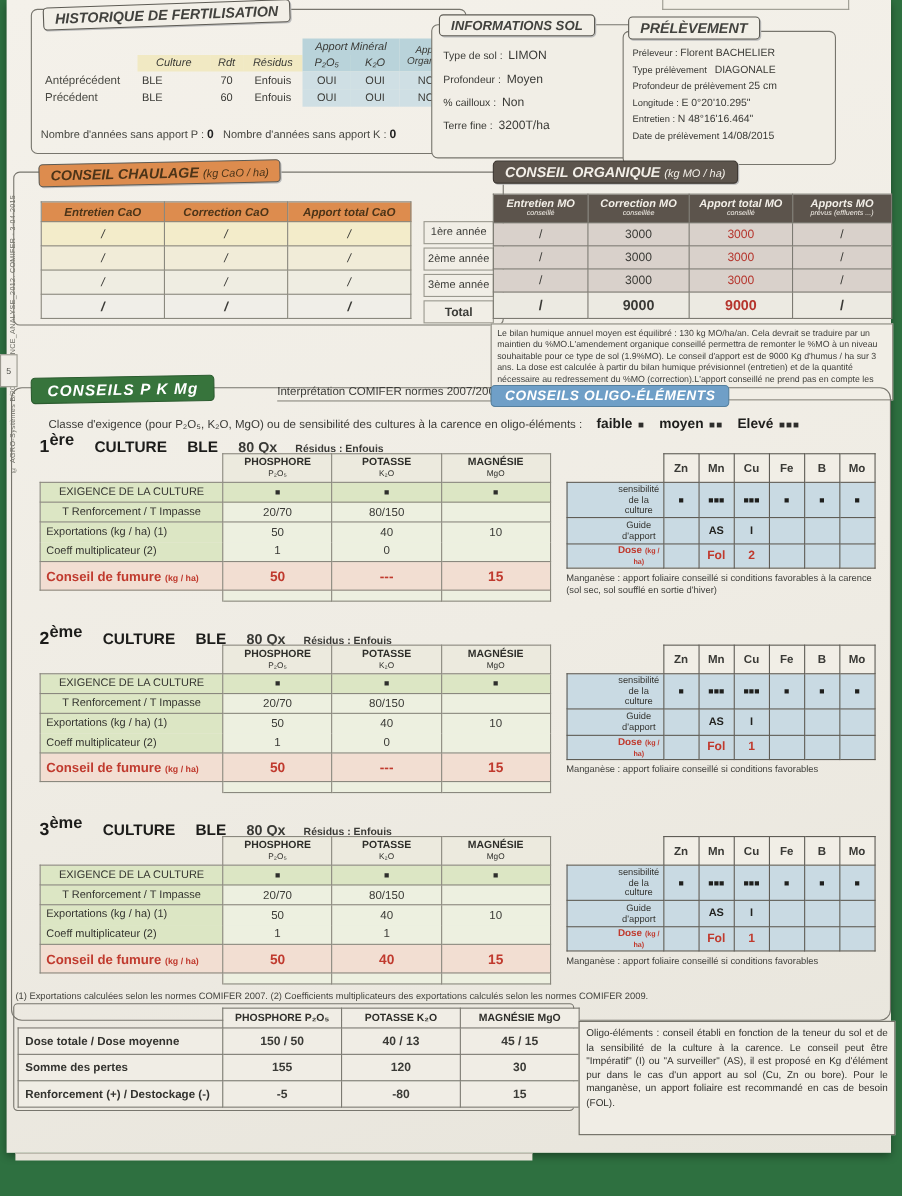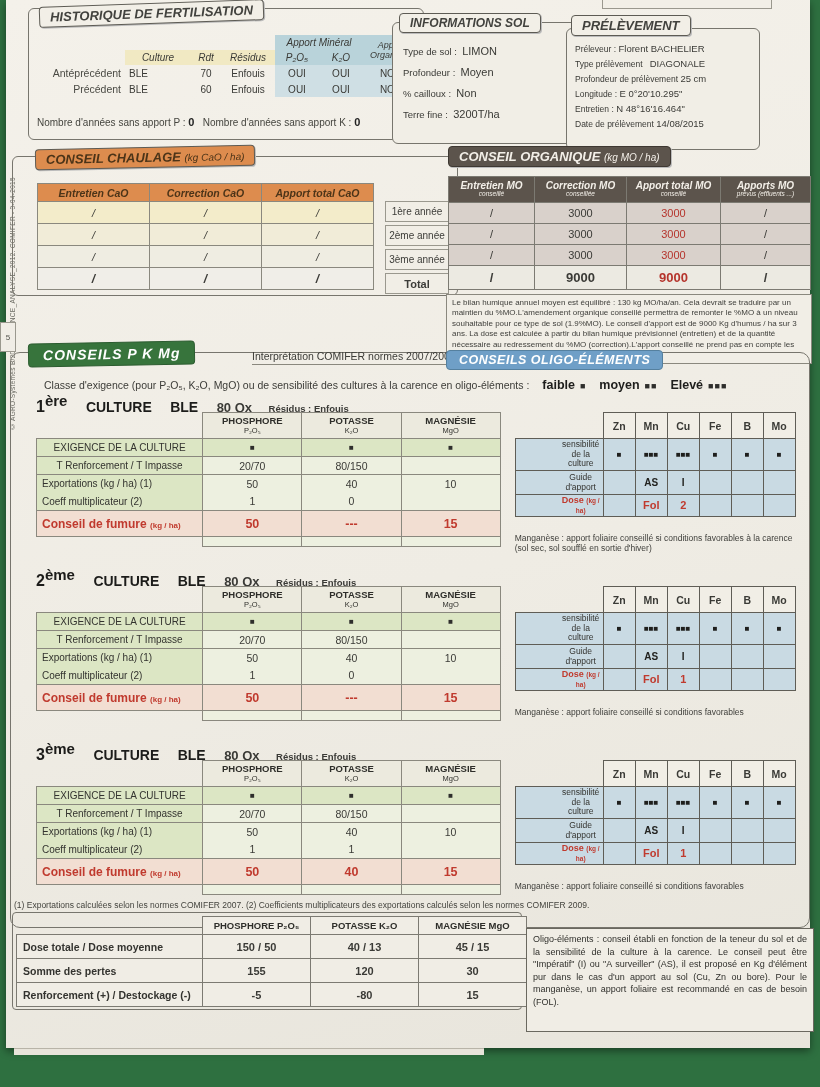--- a/index.html
+++ b/index.html
@@ -15,21 +15,21 @@
   .abs { position:absolute; }
   .box { border:1.5px solid #77756d; border-radius:6px; }
   .tab {
     border:1.5px solid #5d5b54; border-radius:4px; background:#f2efe7;
     font-style:italic; font-weight:bold; color:#42423e;
     padding:2px 10px; font-size:13px; white-space:nowrap; box-shadow:1px 1px 0 #bbb;
   }
   table { border-collapse:collapse; }
   
   .hist-table td { font-size:10px; padding:2px 4px; text-align:center; }
-  .hist-table .rowlab { text-align:right; font-size:10.5px; color:#4a4a44; }
+  .hist-table .rowlab { text-align:left; font-size:10.5px; color:#4a4a44; }
   .cream { background:#f1e9c3; font-style:italic; }
   .bluehead { background:#b9d3da; font-style:italic; font-size:10px; }
   .bluecell { background:#cfdfe4; }
   .hist-foot { font-size:10px; color:#45453f; }
   .hist-foot b { font-size:11px; color:#222; }
   
   .chx-table td { border:1px solid #8a887e; width:112px; height:22px; text-align:center; font-size:11px; font-style:italic; }
   .chx-table .oh { background:#dd8c4e; color:#4c3418; font-weight:bold; font-size:10.5px; height:18px; }
   .chx-table .c1 { background:#f3ecca; }
   .chx-table .c2 { background:#f1ecd8; }
@@ -84,21 +84,21 @@
   .oligo-wrap { margin-left:14px; width:292px; }
   .oligo-table td { border:1px solid #5f5d56; text-align:center; }
   .oligo-table .blank { border:none; background:transparent; width:88px; }
   .oligo-table .eh { background:#f1eee6; font-weight:bold; font-size:10.5px; width:32px; height:26px; }
   .oligo-table .olab { background:#c9dae3; font-size:8.5px; line-height:1.15; color:#33332f;padding-left:43px; }
   .oligo-table .ocell { background:#c9dae3; font-size:8px; height:32px; letter-spacing:0; color:#1f1f1d; }
   .oligo-table .gd { background:#c9dae3; font-weight:bold; font-size:10px; height:24px; color:#22221f; }
   .oligo-table .ds { background:#c9dae3; color:#c03a2e; font-weight:bold; font-size:11px; height:21px; }
   .oligo-table .dlab { color:#c03a2e; font-weight:bold; font-size:9px; }
   .oligo-table .dlab .u { font-size:6.5px; }
-  .mn-note { font-size:8.5px; color:#3e3e3a; margin-top:16px; line-height:1.25; }
+  .mn-note { font-size:8.5px; color:#3e3e3a; margin-top:3px; line-height:1.25; }
   
   .footnote { font-size:8.5px; color:#44443e; }
   .sum-table td { border:1px solid #7c7a72; text-align:center; }
   .sum-table .blank { border:none; width:186px; }
   .sum-table .sh { font-weight:bold; font-size:9.5px; height:18px; background:#f0ede5; color:#2e2e2a; }
   .sum-table .slab { text-align:left; padding-left:6px; font-weight:bold; font-size:10.5px; height:24px; background:#f0ede5; color:#33332f; }
   .sum-table .sval { font-weight:bold; font-size:11px; background:#f0ede5; width:108px; }
   .oligo-note-box { border:1px solid #6a685f; font-size:9px; line-height:1.4; color:#30302c; padding:4px 6px; text-align:justify; background:#f0ede5; }
   .side-text { writing-mode:vertical-rl; transform:rotate(180deg); font-size:6.5px; color:#6a6a62; letter-spacing:.3px; }
   .edge-tab { background:#f0ede6; border:1px solid #9a988e; font-size:8px; color:#55554f; text-align:center; }

